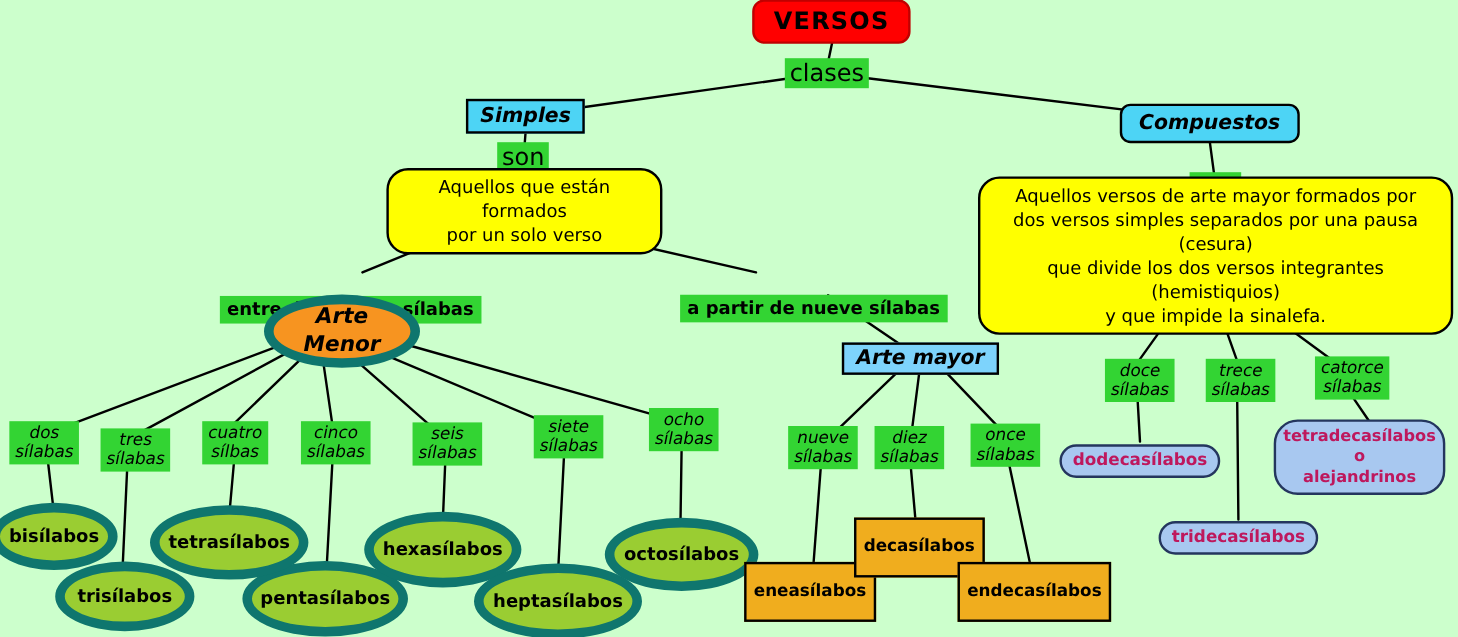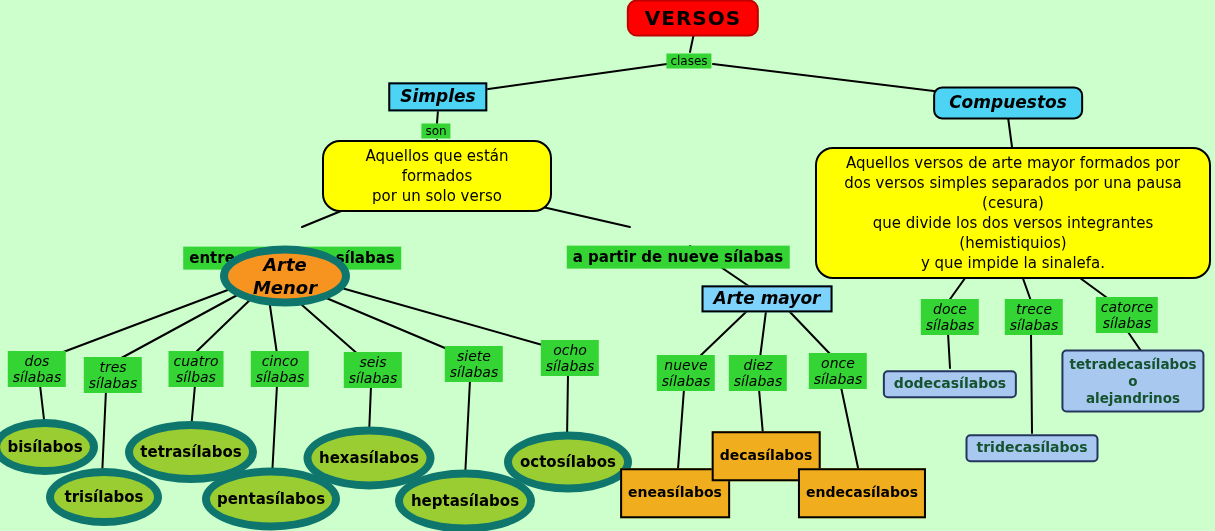--- a/index.html
+++ b/index.html
@@ -6,21 +6,21 @@
   .stage{
     position:relative;width:1183px;height:531px;background:#ccffcc;
     font-family:"DejaVu Sans","Liberation Sans",sans-serif;color:#000;
   }
   .edges{position:absolute;left:0;top:0;width:1215px;height:531px;}
   .edges line{stroke:#000;stroke-width:2;stroke-linecap:round;}
   .node{
     position:absolute;transform:translate(-50%,-50%);
     text-align:center;white-space:pre-line;line-height:1.25;
   }
-  .tag{background:#33d433;padding:0 4px;font-size:12px;}
+  .tag{background:#33d433;padding:0 4px;font-size:20px;}
   .tag.bold{font-weight:bold;font-size:15px;padding:2px 6px;margin-top:21px;}
   .tag.count{font-style:italic;font-size:14px;line-height:16px;padding:2px 5px;}
   .box{border:2px solid #000;}
   .box.red{
     background:#f00;border:2px solid #c00000;border-radius:10px;
     font-weight:bold;font-size:20px;padding:4px 16px;letter-spacing:1px;
   }
   .box.cyan{
     background:#4dd4f5;font-weight:bold;font-style:italic;font-size:17px;padding:2px 10px;
   }
@@ -32,22 +32,22 @@
     border:8px solid #0f766e;border-radius:50%;
     display:flex;align-items:center;justify-content:center;
   }
   .ellipse.orange{background:#f79420;font-weight:bold;font-style:italic;font-size:18px;}
   .ellipse.olive{background:#9acd32;font-weight:bold;font-size:15px;}
   .box.magenta{
     background:#7dd3fc;font-weight:bold;font-style:italic;font-size:17px;padding:1px 10px;
   }
   .box.amber{background:#f0ad1e;font-weight:bold;font-size:14px;padding:14px 6px;}
   .box.blue{
-    background:#a8c8f0;border:2px solid #24365e;border-radius:5px;
-    color:#14532d;font-weight:bold;font-size:14px;padding:3px 9px;
+    background:#a8c8f0;border:2px solid #24365e;border-radius:20px;
+    color:#be185d;font-weight:bold;font-size:14px;padding:3px 9px;
   }
   .box.blue.big{font-size:13.5px;line-height:17px;padding:4px 6px;}
 </style>
 </head>
 <body>
 
 <div class="stage">
 
   <svg class="edges" viewBox="0 0 1215 531">
     <line x1="694" y1="33" x2="690" y2="52"></line>

